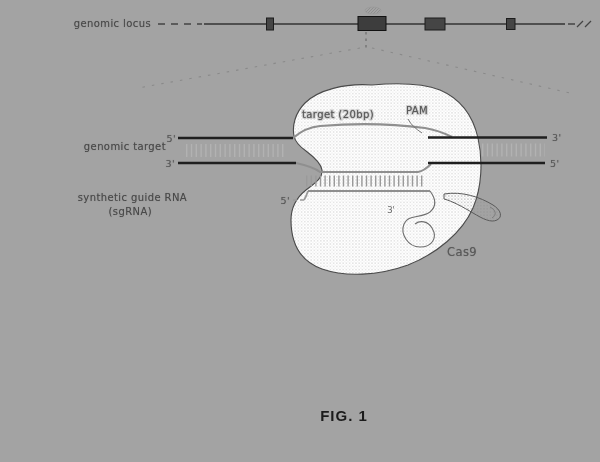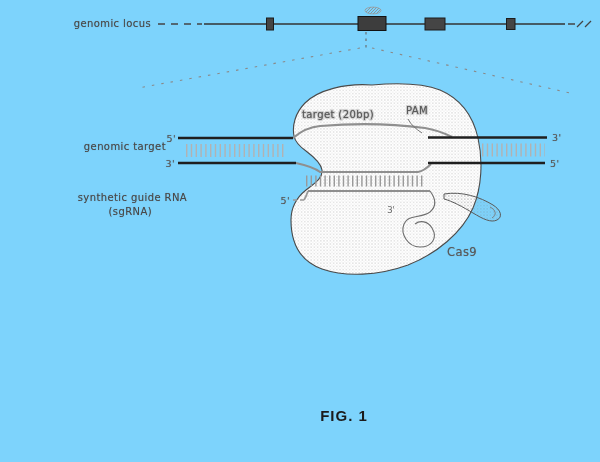--- a/index.html
+++ b/index.html
@@ -1,16 +1,16 @@
 <!DOCTYPE html>
 <html><head>
 <meta charset="utf-8">
 <style>
   html,body{margin:0;padding:0;background:#ffffff;}
-  .page{position:relative;width:600px;height:462px;background:#7dd3fc;overflow:hidden;
+  .page{position:relative;width:600px;height:462px;background:#a3a3a3;overflow:hidden;
         font-family:"DejaVu Sans",sans-serif;}
   svg{display:block;}
   text{font-family:"DejaVu Sans",sans-serif;}
   .scan{text-shadow:0 0 .7px rgba(70,70,70,.55);letter-spacing:.4px;}
   .caption{font-family:"Liberation Sans","DejaVu Sans",sans-serif;font-weight:bold;letter-spacing:1px;}
 </style>
 </head>
 <body>
 
 <div class="page">

